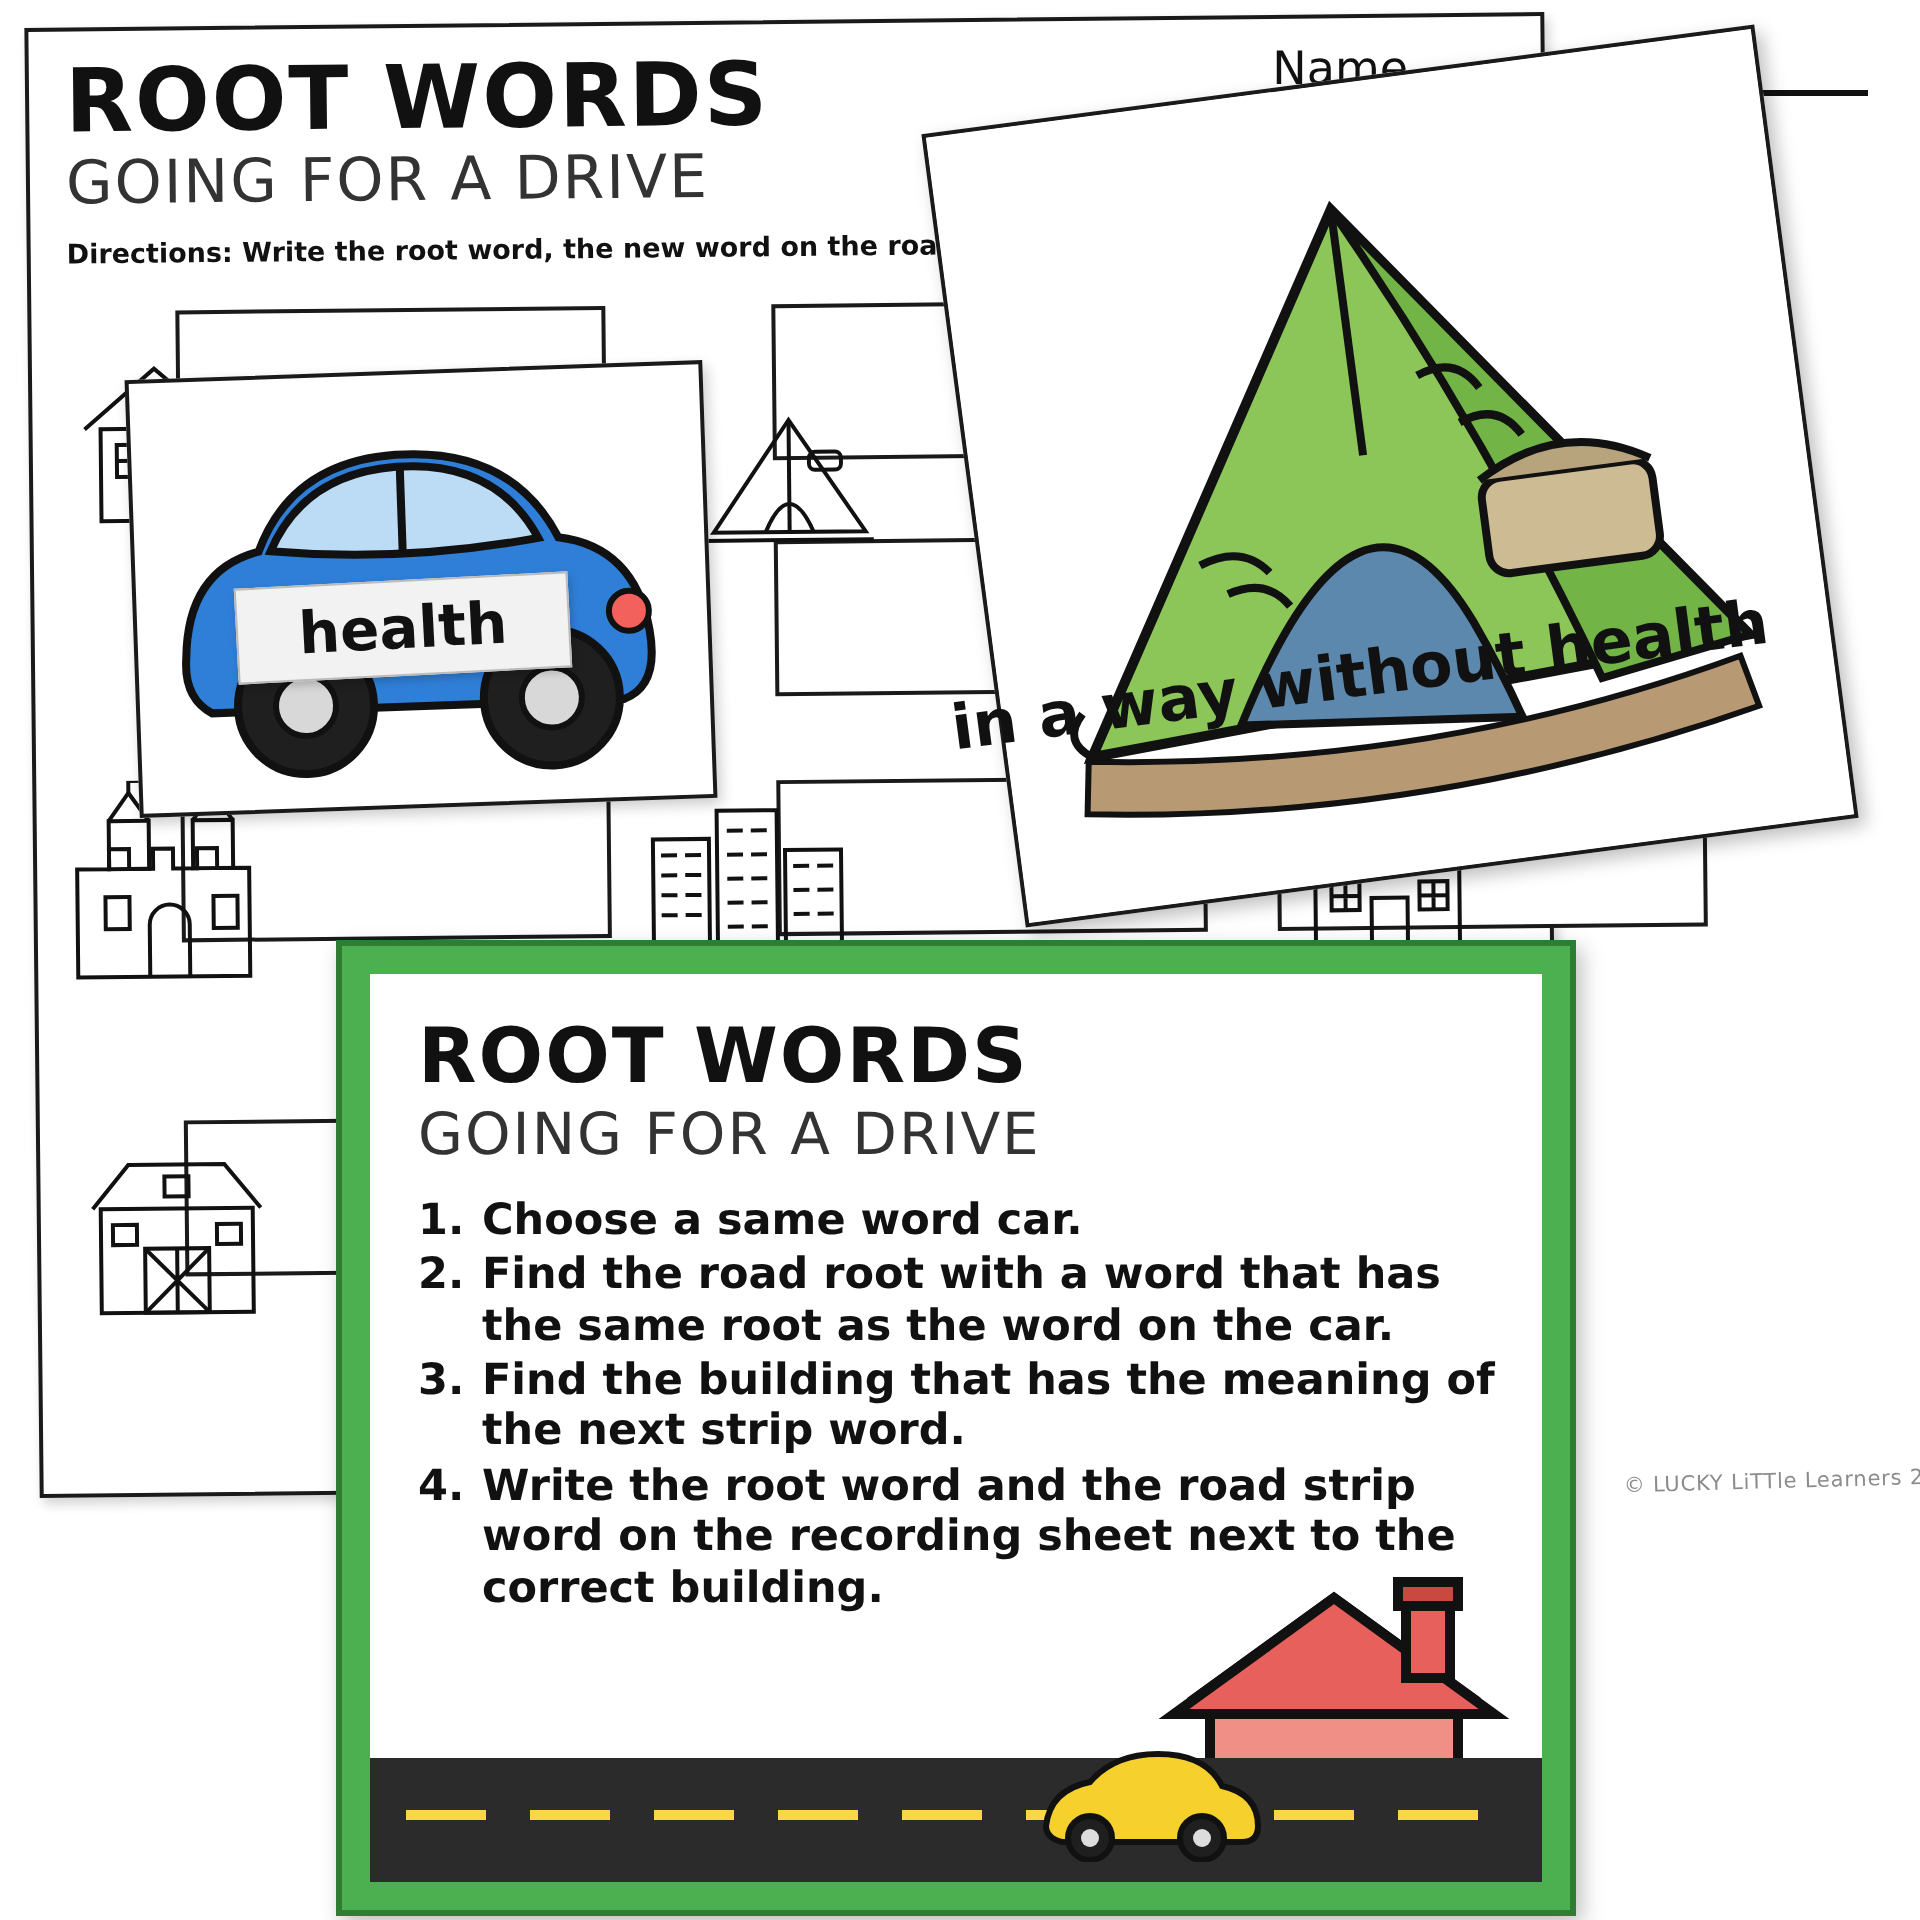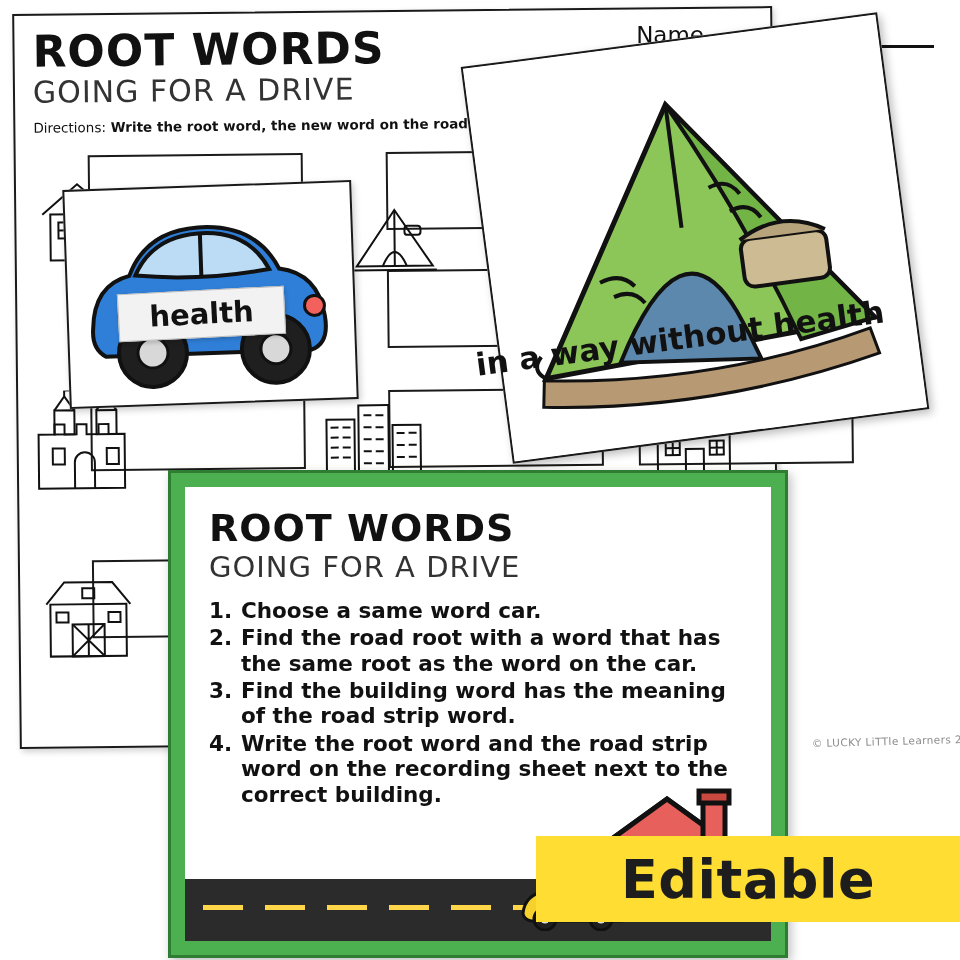--- a/index.html
+++ b/index.html
@@ -57,21 +57,21 @@
   }
   #directions {
     position: absolute;
     left: 18px;
     top: 104px;
     font-size: 13.5px;
     font-weight: bold;
     color: #111;
     white-space: nowrap;
   }
-  #directions .dir-label { font-weight: normal; margin-top: 44px; }
+  #directions .dir-label { font-weight: bold; margin-top: 44px; }
 
   
   #name-row {
     position: absolute;
     right: 26px;
     top: 22px;
     display: flex;
     align-items: flex-end;
     gap: 8px;
   }
@@ -436,21 +436,21 @@
         <div class="step">
           <span class="num">1.</span>
           <span class="txt">Choose a same word car.</span>
         </div>
         <div class="step">
           <span class="num">2.</span>
           <span class="txt">Find the road root with a word that has the same root as the word on the car.</span>
         </div>
         <div class="step">
           <span class="num">3.</span>
-          <span class="txt">Find the building word has the meaning of the road strip word.</span>
+          <span class="txt">Find the building that has the meaning of the next strip word.</span>
         </div>
         <div class="step">
           <span class="num">4.</span>
           <span class="txt">Write the root word and the road strip word on the recording sheet next to the correct building.</span>
         </div>
       </div>
 
       <div id="lil-house">
         <svg width="190" height="150" viewBox="0 0 190 150">
           <path d="M24 66 L96 14 L168 66" fill="none" stroke="#111" stroke-width="5"></path>
@@ -480,17 +480,14 @@
           <circle cx="30" cy="46" r="11" fill="#1f1f1f" stroke="#111" stroke-width="3"></circle>
           <circle cx="30" cy="46" r="4.5" fill="#ddd"></circle>
           <circle cx="86" cy="46" r="11" fill="#1f1f1f" stroke="#111" stroke-width="3"></circle>
           <circle cx="86" cy="46" r="4.5" fill="#ddd"></circle>
         </svg>
       </div>
 
     </div>
   </div>
 
-  <div id="editable-badge">
-    <span>Editable</span>
-  </div>
 
 </div>
 
 </body></html>

